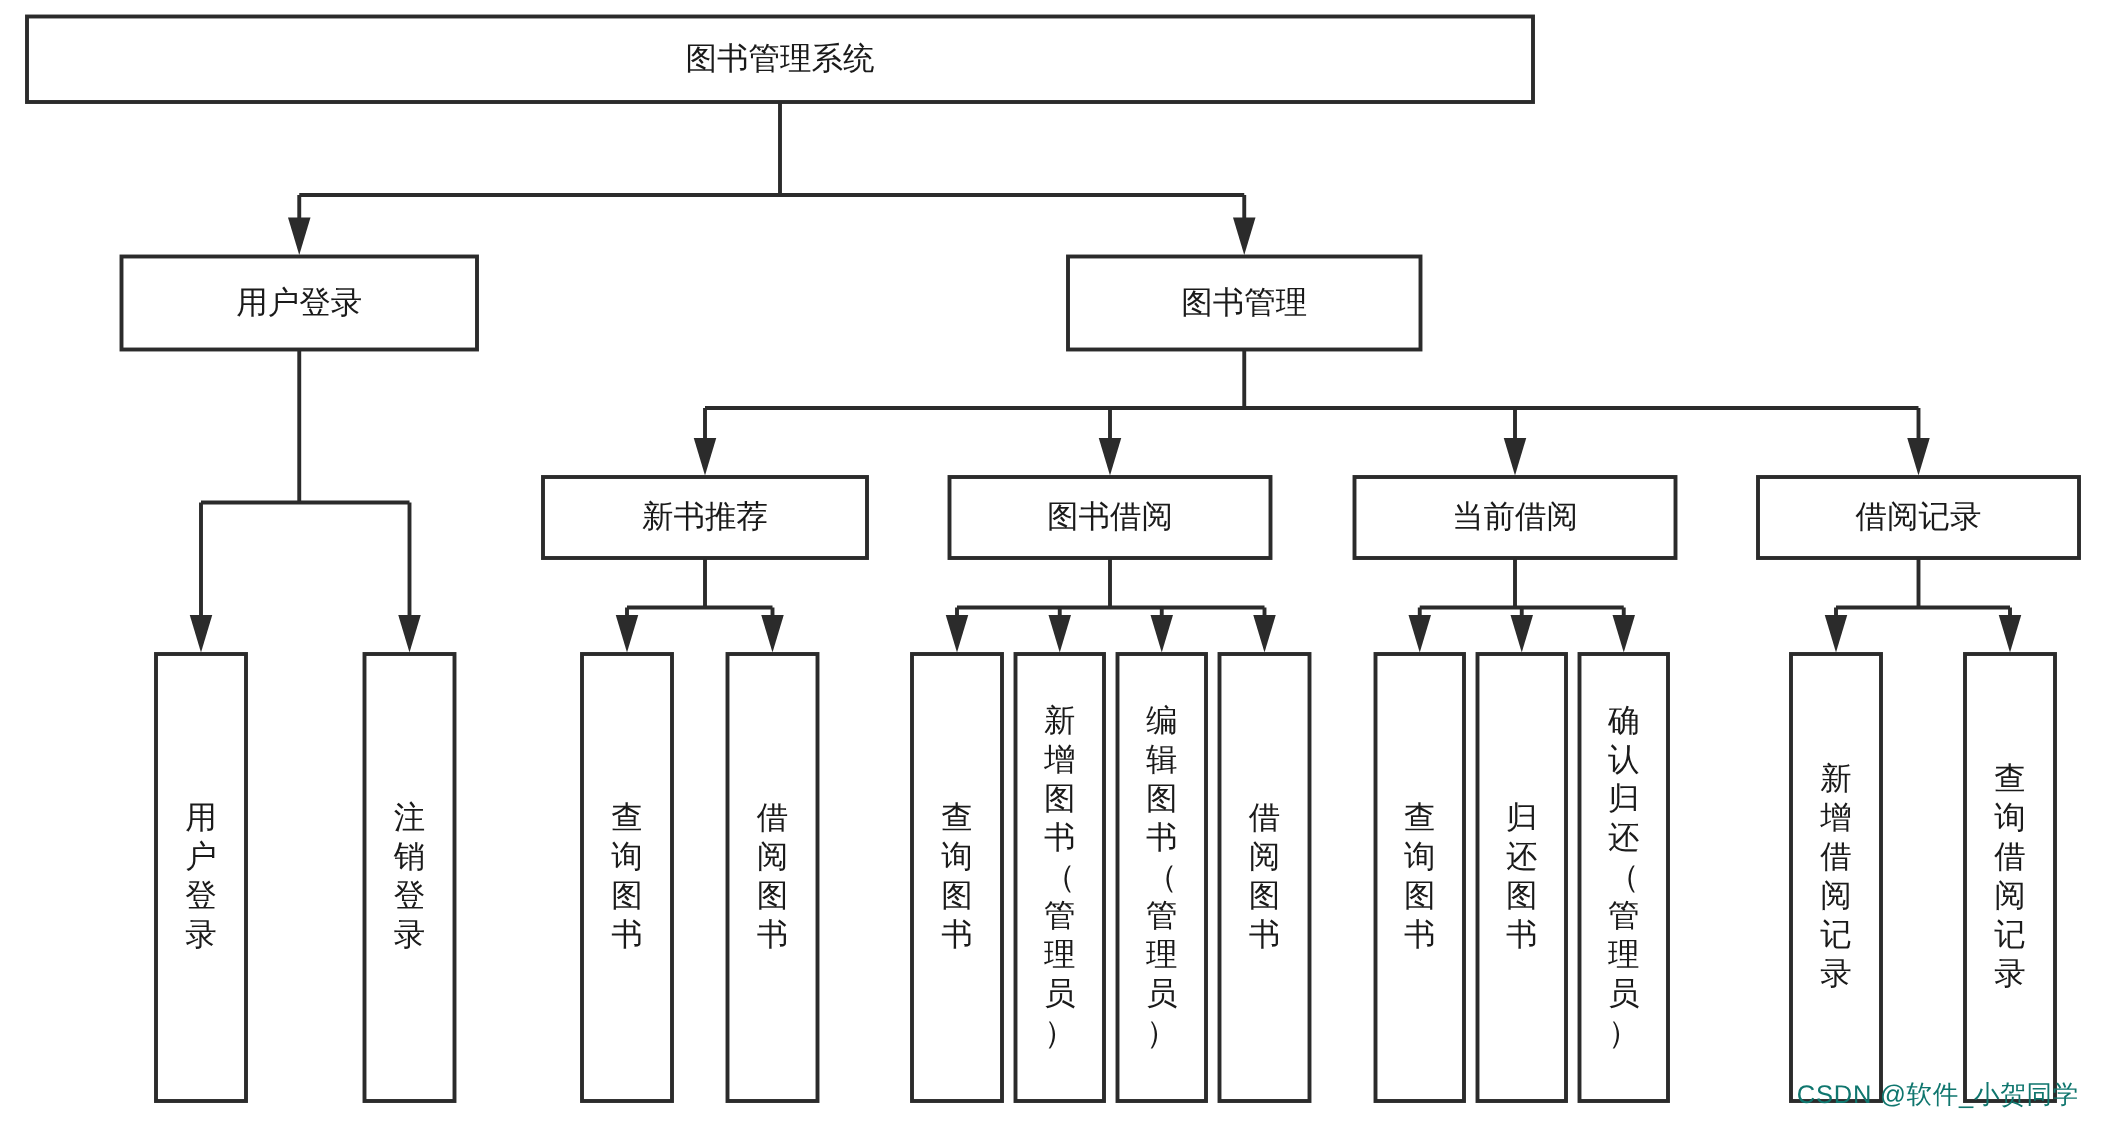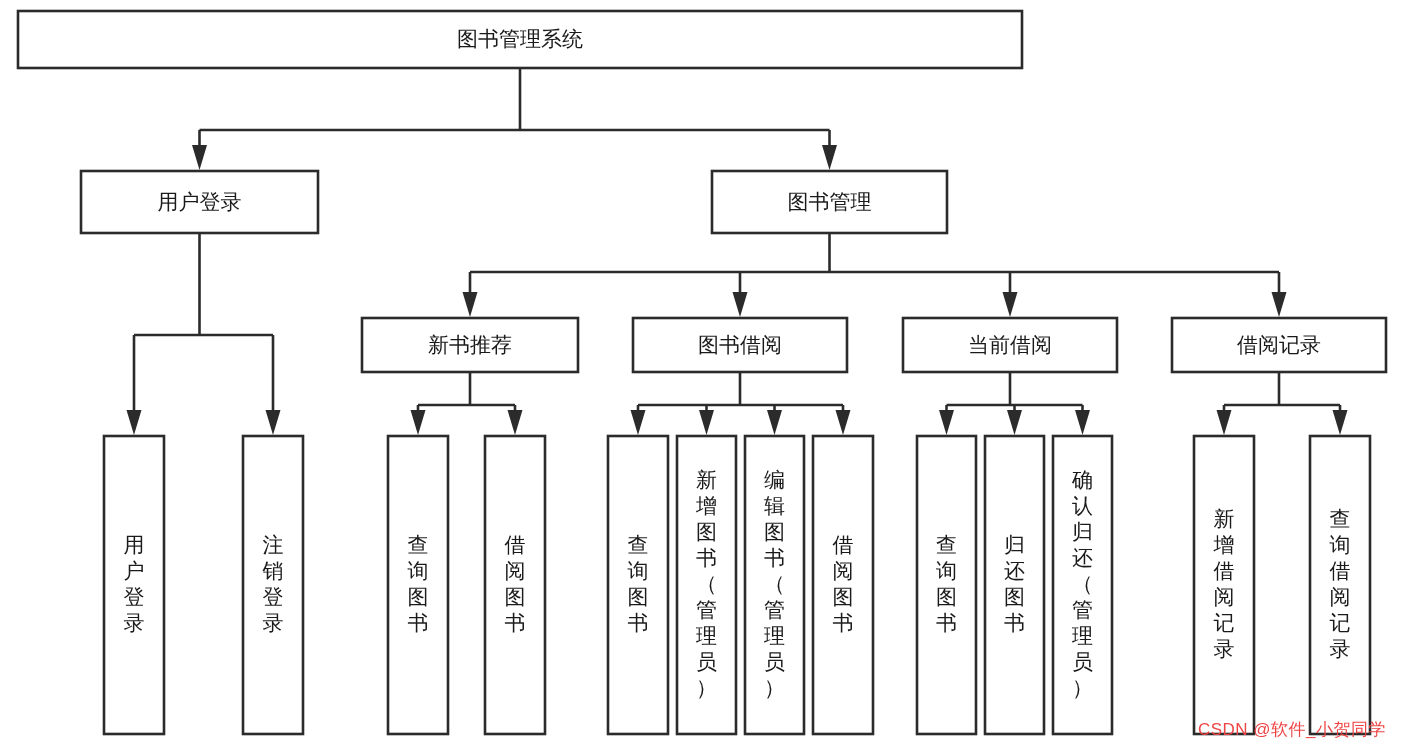--- a/index.html
+++ b/index.html
@@ -56,21 +56,21 @@
     fill: #1a1a1a;
     text-anchor: middle;
     dominant-baseline: middle;
   }
   .watermark-text {
     position: absolute;
     right: 8px;
     bottom: 6px;
     font-family: "Liberation Sans", "DejaVu Sans", sans-serif;
     font-size: 17px;
-    color: #ef4444;
+    color: #0f766e;
     letter-spacing: 0.5px;
     white-space: nowrap;
     user-select: none;
   }
 </style>
 </head>
 <body>
 
 <div id="diagram-root">
   <svg class="diagram" id="diagram-svg" viewBox="0 0 1405 747" xmlns="http://www.w3.org/2000/svg">

